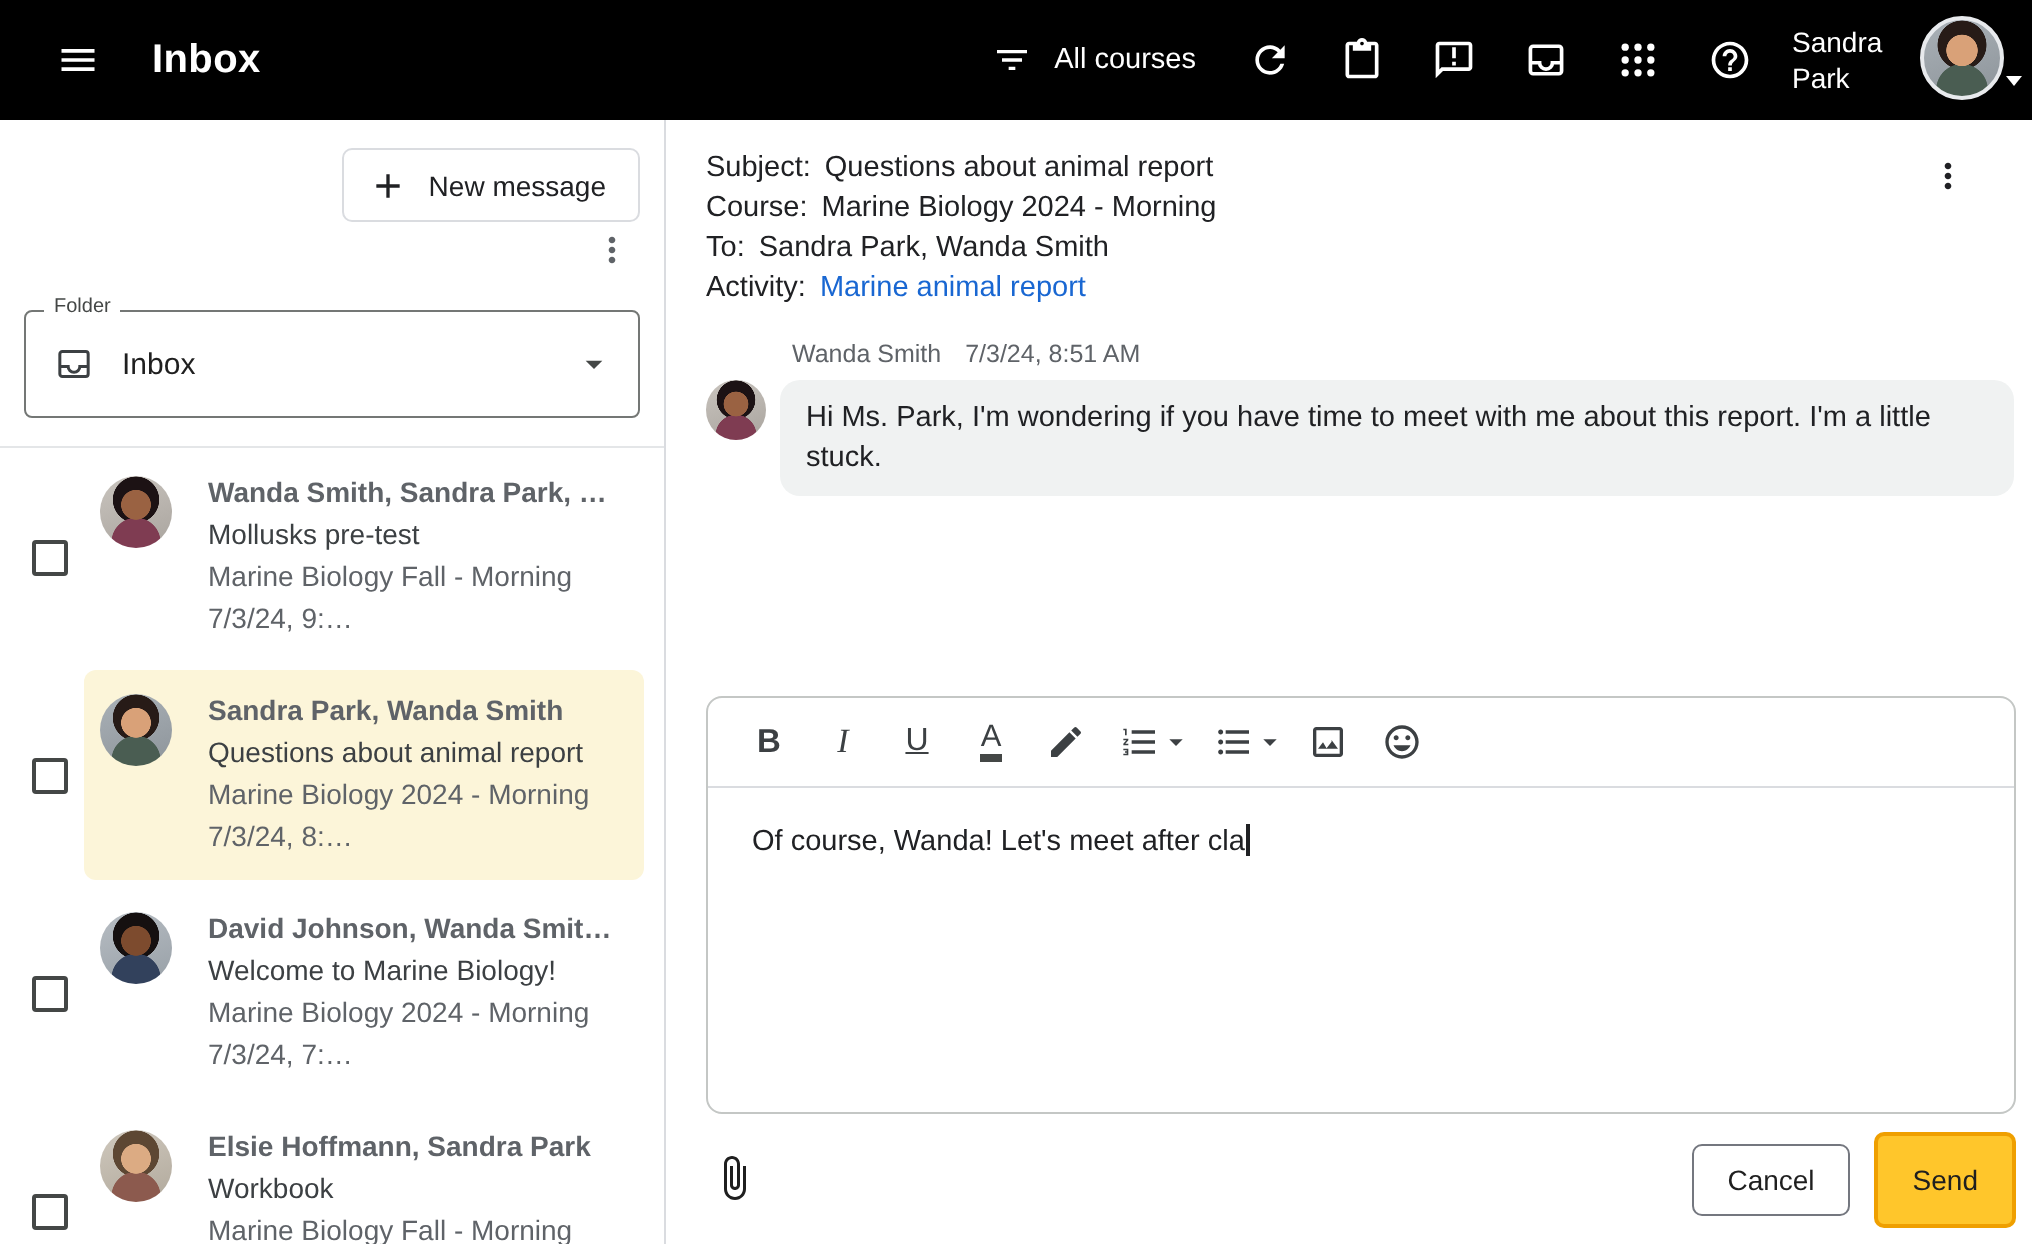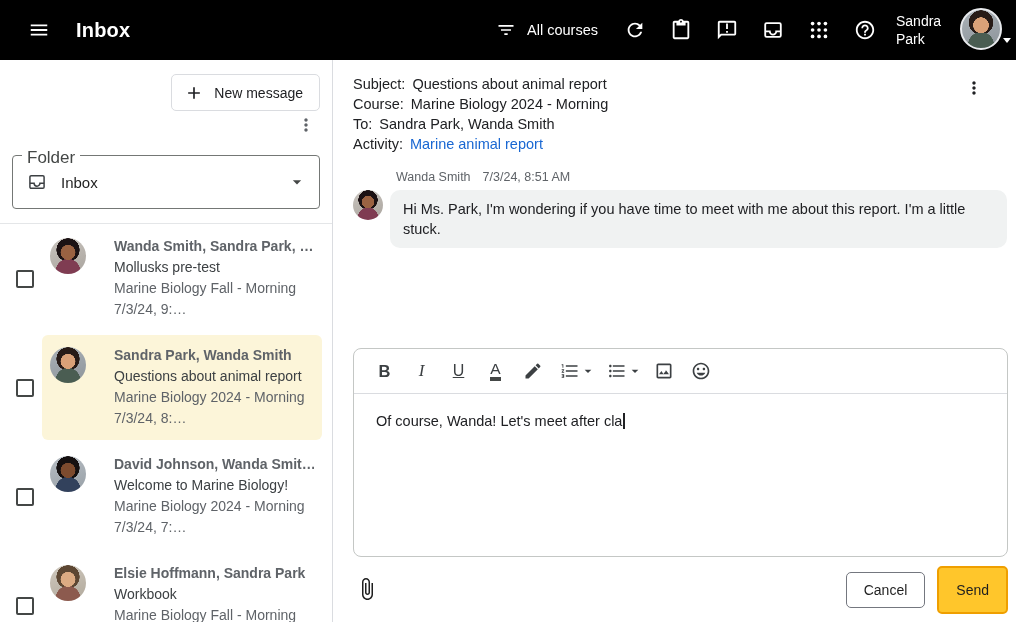--- a/index.html
+++ b/index.html
@@ -63,32 +63,32 @@
     font-size:14px; font-weight:500; color:#202124;
   }
   .new-msg svg { width:20px; height:20px; }
   .kebab-btn { background:none; border:none; color:#5f6368; cursor:pointer; padding:4px; }
   .kebab-btn svg { width:20px; height:20px; }
   .folder-wrap { padding:5px 12px 14px 12px; border-bottom:1px solid #e4e6e8; }
   .folder-select {
     position:relative; height:54px; border:1px solid #747775; border-radius:4px;
     display:flex; align-items:center; gap:14px; padding:0 12px 0 14px; cursor:pointer; background:#fff;
   }
-  .folder-label { position:absolute; top:-8px; left:9px; background:#fff; padding:0 5px; font-size:17px; color:#444746; }
+  .folder-label { position:absolute; top:-8px; left:9px; background:#fff; padding:0 5px; font-size:10px; color:#444746; }
   .folder-select .fld-icon { width:20px; height:20px; color:#3c4043; }
   .folder-value { flex:1; font-size:15px; color:#1f1f1f; }
   .folder-select .chev { width:20px; height:20px; color:#444746; }
 
   .msg-list { flex:1; overflow:hidden; }
   .msg-item { display:flex; align-items:center; padding:2px 10px 2px 16px; cursor:pointer; }
   .checkbox {
     width:18px; height:18px; border:2px solid #444746; border-radius:2px; background:#fff; flex:none;
     margin-right:8px; cursor:pointer; padding:0;
   }
-  .msg-card { flex:1; min-width:0; display:flex; gap:28px; padding:10px 8px 11px 8px; border-radius:6px; }
+  .msg-card { flex:1; min-width:0; display:flex; gap:18px; padding:10px 8px 11px 8px; border-radius:6px; }
   .msg-card.selected { background:var(--selected-message-bg,#fcf5d9); }
   .msg-card .photo { margin-top:2px; }
   .msg-text { flex:1; min-width:0; font-size:14px; line-height:21px; }
   .msg-text > div { white-space:nowrap; overflow:hidden; }
   .participants { color:#5f6368; font-weight:700; }
   .subject { color:#3c4043; }
   .course, .mdate { color:#5f6368; }
   .daterow { display:flex; align-items:flex-end; }
   .star { margin-left:auto; margin-right:6px; color:var(--star-yellow,#f9ab00); font-size:20px; line-height:18px; cursor:pointer; }
 

